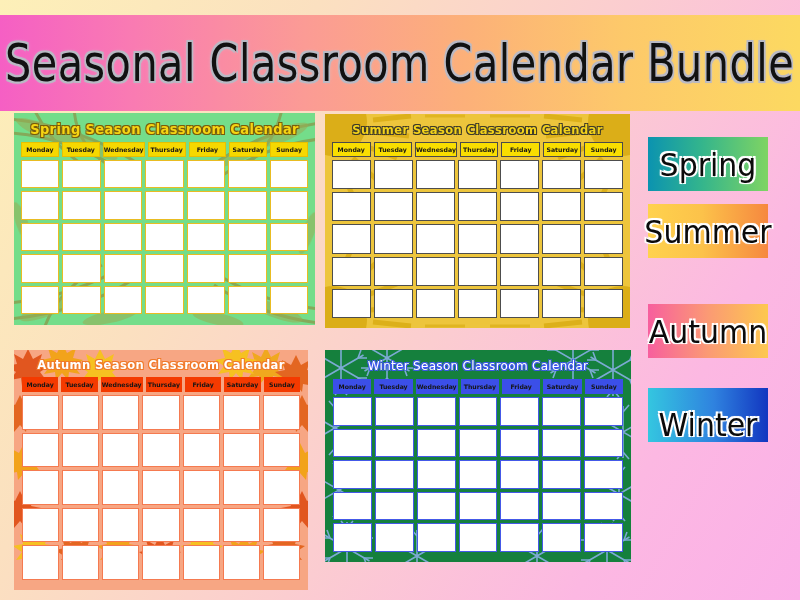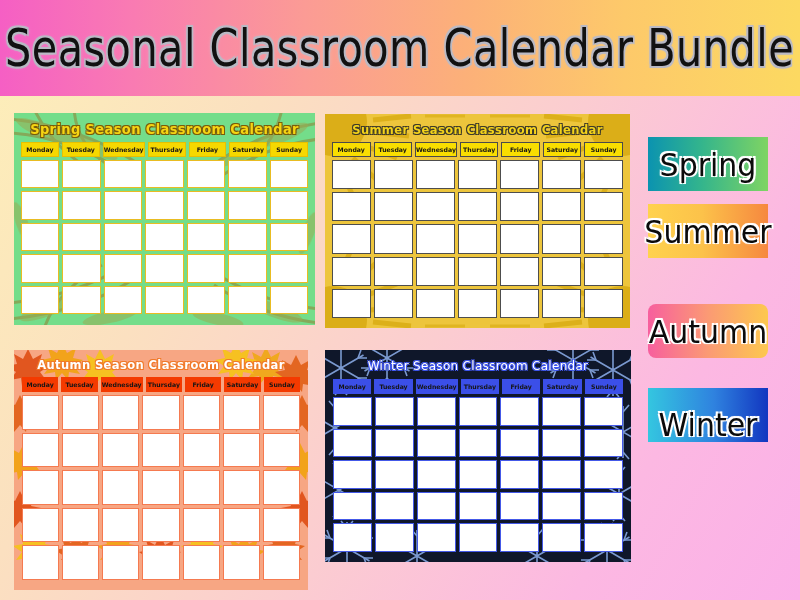--- a/index.html
+++ b/index.html
@@ -5,21 +5,21 @@
   html,body{margin:0;padding:0;}
   body{
     width:800px;height:600px;overflow:hidden;
     font-family:"DejaVu Sans", sans-serif;
     background:linear-gradient(120deg,#fdf0b8 0%,#fbe0c0 28%,#fbcdd0 55%,#fcb8e2 80%,#fbb0e8 100%);
     position:relative;
   }
 
   
   #header-banner{
-    position:absolute;left:0;top:0;width:800px;height:96px;
+    position:absolute;left:0;top:15px;width:800px;height:96px;
     background:linear-gradient(90deg,#f55fc4 0%,#f97ab3 16%,#fb9b95 38%,#fcb079 58%,#fdc96a 78%,#fcd961 100%);
     display:flex;align-items:center;justify-content:center;
     box-sizing:border-box;
   }
   #header-title{
     font-family:"DejaVu Sans", sans-serif;
     font-size:42px;letter-spacing:.5px;color:#111;
     font-weight:400;
     text-shadow:
       -1.6px -1.6px 0 #b9b9c4, 1.6px -1.6px 0 #b9b9c4,
@@ -83,21 +83,21 @@
   #panel-autumn .cal-title{
     font-size:11.5px;color:#ffffff;
     text-shadow:-1px -1px 0 #f07a2a,1px -1px 0 #f07a2a,-1px 1px 0 #f07a2a,1px 1px 0 #f07a2a;
     margin:3px 0 5px 0;letter-spacing:.4px;
   }
   #panel-autumn .cal-row{gap:3px;margin-bottom:3px;}
   #panel-autumn .cal-head-cell{background:#f43a00;border:1px solid #f43a00;height:15px;}
   #panel-autumn .cal-cell{background:#fff;border:1.6px solid #f57a50;}
 
   
-  #panel-winter{left:325px;top:350px;width:306px;height:212px;background:#0f172a;}
+  #panel-winter{left:325px;top:350px;width:306px;height:212px;background:#15803d;}
   #panel-winter .cal-inner{padding:5px 8px 7px 8px;}
   #panel-winter .cal-title{
     font-size:12px;color:#ffffff;font-weight:400;
     text-shadow:-1px -1px 0 #3f56ee,1px -1px 0 #3f56ee,-1px 1px 0 #3f56ee,1px 1px 0 #3f56ee;
     margin:4px 0 6px 0;letter-spacing:.3px;
   }
   #panel-winter .cal-row{gap:3px;margin-bottom:3px;}
   #panel-winter .cal-head-cell{background:#3b4fe8;border:1px solid #3b4fe8;height:15px;}
   #panel-winter .cal-cell{background:#fff;border:1.6px solid #4459e8;}
 
@@ -110,21 +110,21 @@
     font-family:"DejaVu Sans", sans-serif;
     font-size:30px;color:#0b0b0b;white-space:nowrap;
     text-shadow:
       -1.8px -1.8px 0 #ffffff, 1.8px -1.8px 0 #ffffff,
       -1.8px  1.8px 0 #ffffff, 1.8px  1.8px 0 #ffffff,
        0 0 3px #ffffff;
     transform:scaleY(1.05);
   }
   #chip-spring{top:137px;background:linear-gradient(90deg,#0b93b0 0%,#34b58c 45%,#7fd463 100%);}
   #chip-summer{top:204px;background:linear-gradient(90deg,#ffd24d 0%,#fcc24a 45%,#f6883f 100%);}
-  #chip-autumn{top:304px;background:linear-gradient(90deg,#f75f9e 0%,#fb9a74 50%,#fdc84f 100%);border-radius:8px;}
+  #chip-autumn{top:304px;background:linear-gradient(90deg,#f75f9e 0%,#fb9a74 50%,#fdc84f 100%);}
   #chip-winter{top:388px;background:linear-gradient(90deg,#34c6e0 0%,#2f82df 55%,#1236c0 100%);align-items:flex-end;}
 </style>
 </head>
 <body>
 
 <div id="header-banner">
   <div id="header-title">Seasonal Classroom Calendar Bundle</div>
 </div>
 
 <div id="panel-spring" class="cal-panel">

